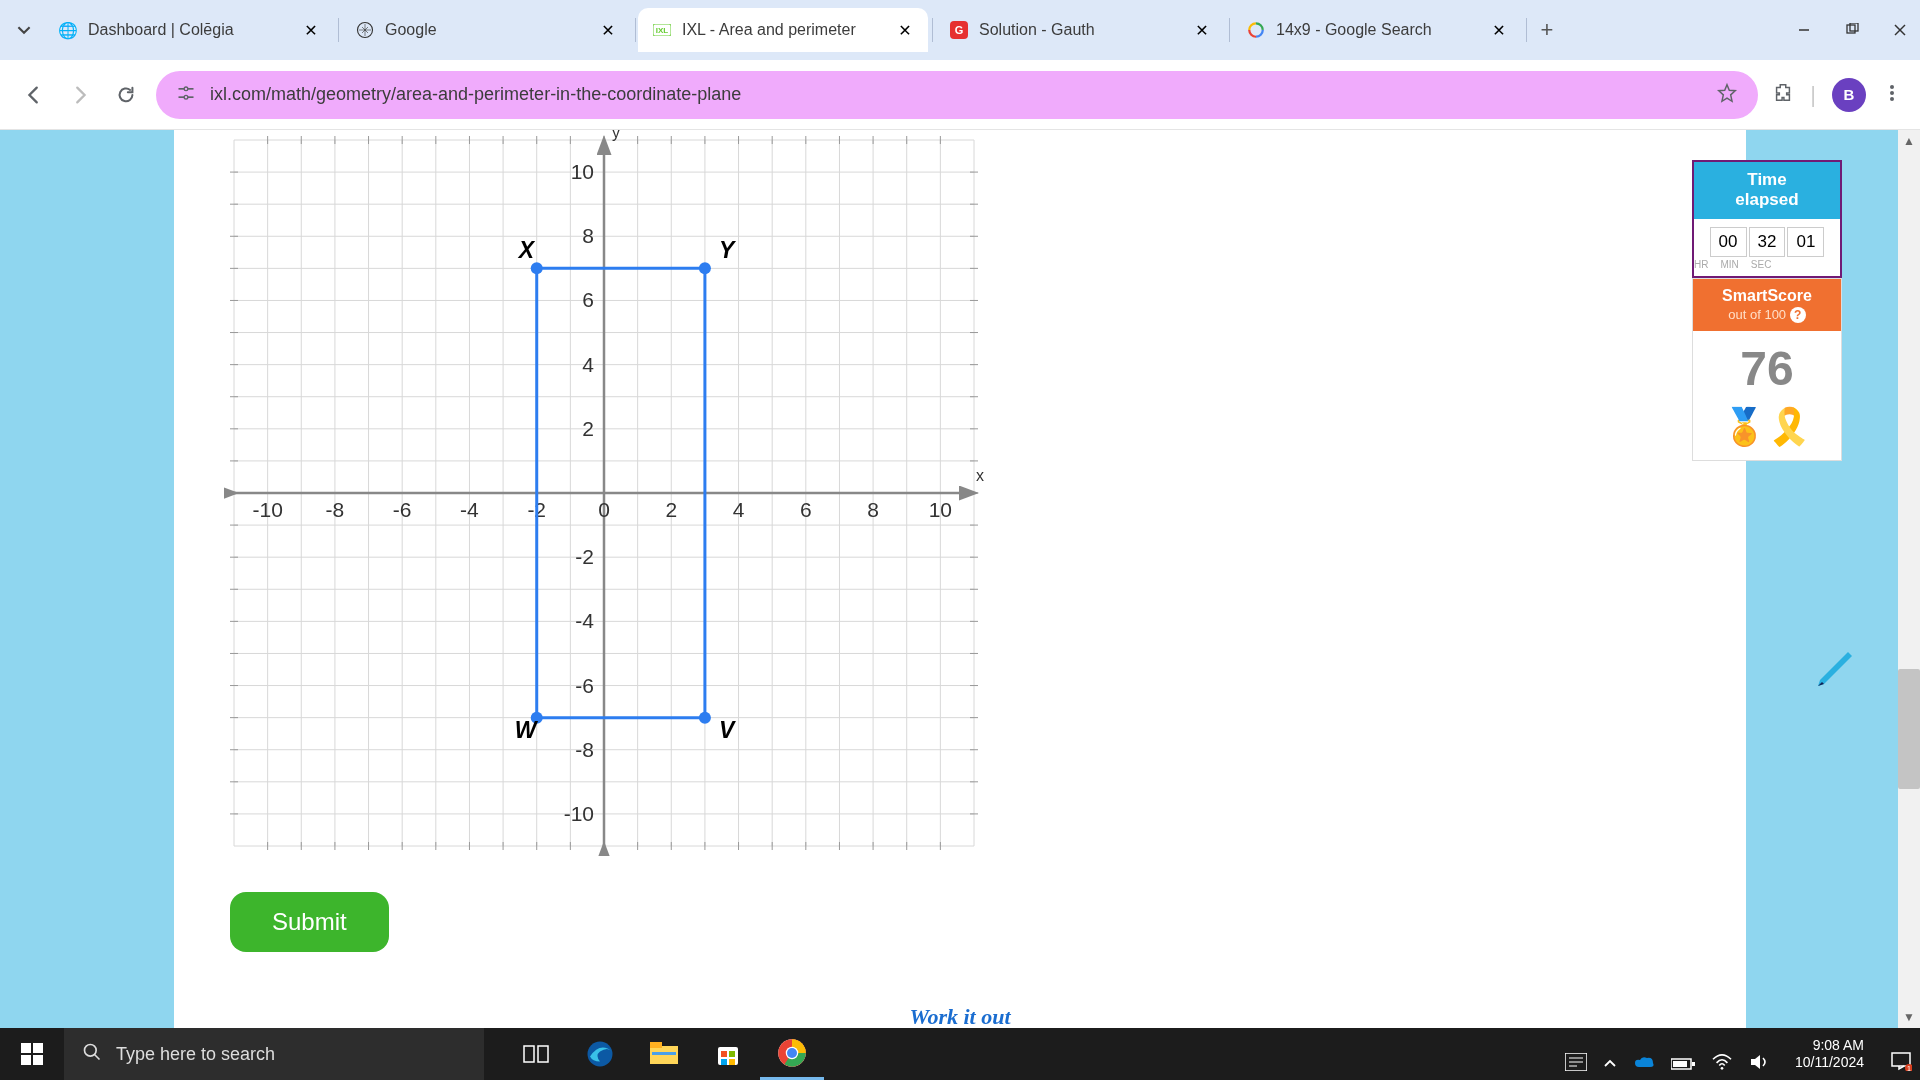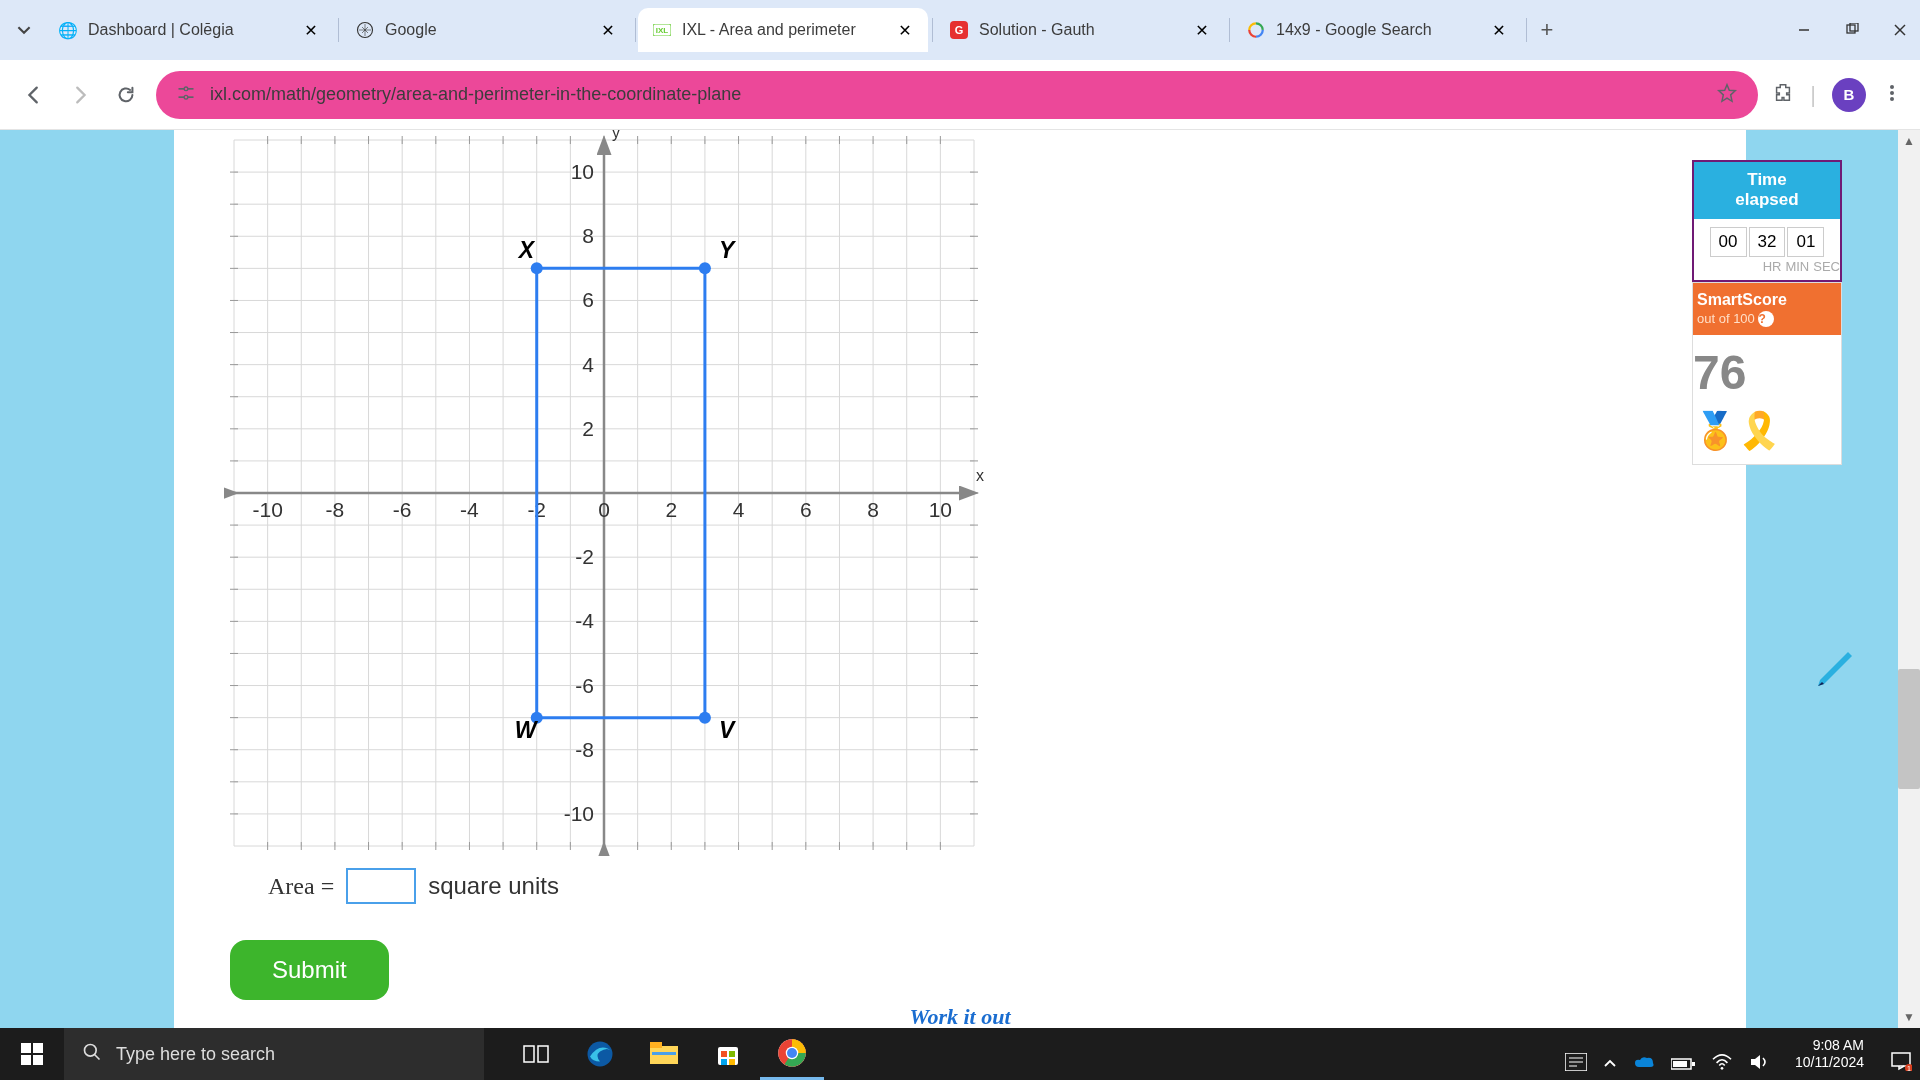--- a/index.html
+++ b/index.html
@@ -15,21 +15,21 @@
 .tab-close { width: 18px; height: 18px; display: flex; align-items: center; justify-content: center; cursor: pointer; margin-left: 8px; }
 .tab-separator { width: 1px; height: 24px; background: #b0bdd4; margin: 0 2px; }
 .new-tab { width: 36px; height: 36px; display: flex; align-items: center; justify-content: center; cursor: pointer; font-size: 22px; color: #555; }
 .window-controls { position: absolute; right: 10px; top: 0; height: 60px; display: flex; align-items: center; gap: 28px; }
 .win-ctrl { width: 20px; height: 20px; display: flex; align-items: center; justify-content: center; cursor: pointer; }
 
 
 .addr-row { background: #fff; height: 70px; display: flex; align-items: center; padding: 0 18px; gap: 14px; border-bottom: 1px solid #e4e4e4; }
 .nav-btn { width: 32px; height: 32px; display: flex; align-items: center; justify-content: center; cursor: pointer; color: #5f6368; }
 .nav-btn.disabled { color: #bcbcbc; }
-.addr-bar { flex: 1; background: #ec4899; border-radius: 28px; height: 48px; display: flex; align-items: center; padding: 0 20px; }
+.addr-bar { flex: 1; background: #f0abfc; border-radius: 28px; height: 48px; display: flex; align-items: center; padding: 0 20px; }
 .addr-icon { margin-right: 14px; color: #5f6368; }
 .url { font-size: 18px; color: #3c3c3c; flex: 1; }
 .addr-right { display: flex; gap: 16px; align-items: center; }
 .profile-badge { width: 34px; height: 34px; border-radius: 50%; background: #6a40c0; color: #fff; display: flex; align-items: center; justify-content: center; font-size: 15px; font-weight: 600; }
 
 
 .page-wrap { display: flex; height: calc(100% - 60px - 70px - 52px); position: relative; }
 .side-blue { width: 174px; background: #8fd6ef; }
 .content { flex: 1; background: #fff; position: relative; padding: 0 50px; }
 
@@ -44,22 +44,22 @@
 .submit-btn { margin-top: 36px; margin-left: 6px; background: #3db52c; color: #fff; font-size: 24px; border: none; border-radius: 16px; padding: 16px 42px; cursor: pointer; }
 
 .work-it-out { position: absolute; bottom: -2px; left: 50%; transform: translateX(-50%); color: #1a6dd0; font-size: 22px; font-weight: bold; font-style: italic; font-family: "Times New Roman", serif; }
 
 
 .right-panel { position: absolute; right: 78px; top: 30px; width: 150px; }
 .time-box { background: #fff; border: 2px solid #701a75; text-align: center; }
 .time-header { background: #2ab0e0; color: #fff; padding: 8px 0; font-size: 17px; font-weight: bold; line-height: 1.2; }
 .time-digits { display: flex; justify-content: center; gap: 2px; padding: 8px 4px 2px; }
 .time-cell { border: 1px solid #ccc; padding: 4px 8px; font-size: 17px; min-width: 36px; }
-.time-labels { display: flex; justify-content: flex-end; gap: 4px; font-size: 13px; color: #aaa; padding-bottom: 6px; }
-.score-box { margin-top: 0; background: #fff; border: 1px solid #ddd; text-align: left; padding-bottom: 12px; }
+.time-labels { display: flex; justify-content: flex-start; gap: 12px; font-size: 10px; color: #aaa; padding-bottom: 6px; }
+.score-box { margin-top: 0; background: #fff; border: 1px solid #ddd; text-align: center; padding-bottom: 12px; }
 .score-header { background: #f07030; color: #fff; padding: 8px 4px; font-size: 16px; font-weight: bold; }
 .score-sub { color: #ffdfc8; font-size: 13px; font-weight: normal; }
 .qmark { display: inline-block; width: 16px; height: 16px; background: #fff; color: #f07030; border-radius: 50%; font-size: 12px; line-height: 16px; font-weight: bold; }
 .score-val { font-size: 48px; color: #888; font-weight: bold; padding: 10px 0; }
 .ribbons { font-size: 36px; }
 .pencil { position: absolute; right: 60px; top: 514px; font-size: 44px; transform: rotate(0deg); }
 .pencil svg { fill: #2ab0e0; }
 
 
 .scrollbar { position: absolute; right: 0; top: 130px; width: 22px; height: calc(100% - 130px - 52px); background: #f1f1f1; }
@@ -386,25 +386,20 @@
           <text x="294.72727272727275" y="128.36363636363637" font-size="23" font-weight="bold" font-style="italic" font-family="Times New Roman" fill="#000">X</text>
           <circle cx="480.9090909090909" cy="138.36363636363637" r="6" fill="#2d7df0"></circle>
           <text x="494.9090909090909" y="128.36363636363637" font-size="23" font-weight="bold" font-style="italic" font-family="Times New Roman" fill="#000">Y</text>
           <circle cx="480.9090909090909" cy="587.6363636363636" r="6" fill="#2d7df0"></circle>
           <text x="494.9090909090909" y="607.6363636363636" font-size="23" font-weight="bold" font-style="italic" font-family="Times New Roman" fill="#000">V</text>
           <circle cx="312.72727272727275" cy="587.6363636363636" r="6" fill="#2d7df0"></circle>
           <text x="290.72727272727275" y="607.6363636363636" font-size="23" font-weight="bold" font-style="italic" font-family="Times New Roman" fill="#000">W</text>
         </svg>
     </div>
 
-    <div class="answer-row">
-      <span class="lhs">Area  =</span>
-      <input class="answer-input" type="text" value="" style="">
-      <span>square units</span>
-    </div>
 
     <button class="submit-btn">Submit</button>
 
     <div class="work-it-out">Work it out</div>
   </div>
 
   <div class="side-blue"></div>
 
   <div class="right-panel">
     <div class="time-box">

